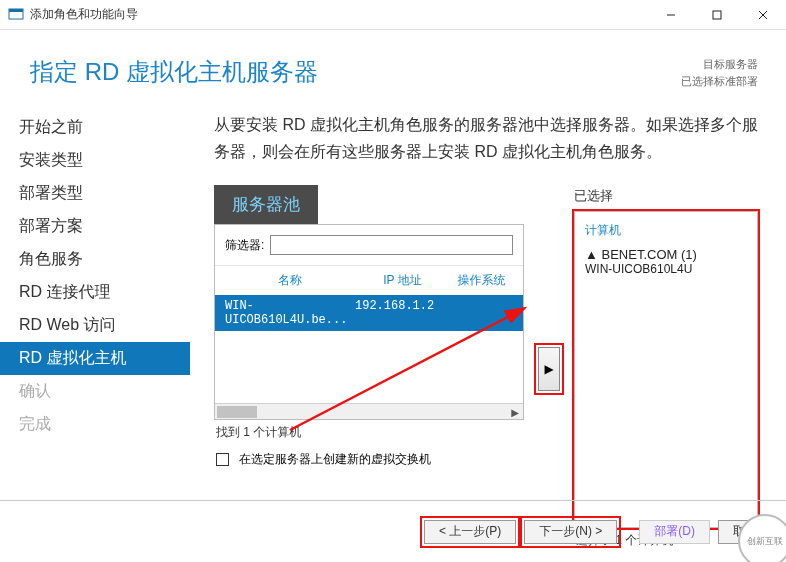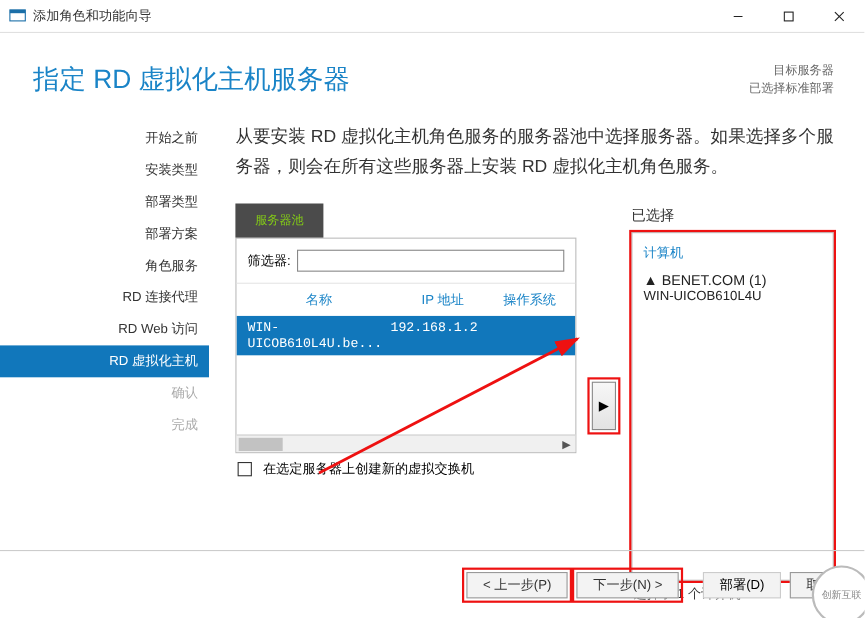--- a/index.html
+++ b/index.html
@@ -43,25 +43,24 @@
   .dest-block { text-align:right; font-size:11px; color:#666; line-height:1.5;}
   .main-row {
     display:flex;
     padding: 0 28px 0 0;
   }
   .nav {
     width: 190px;
     padding-top: 8px;
   }
   .nav-item {
-    padding: 6px 10px 6px 34px;
-    font-size: 12px;
+    padding: 6px 10px 6px 19px;
+    font-size: 16px;
     color:#333;
     cursor:pointer;
-    text-align:right;
   }
   .nav-item.dim { color:#aaa; }
   .nav-item.selected {
     background:#1177bb;
     color:#fff;
   }
   .content {
     flex:1;
     padding-left: 24px;
   }
@@ -72,24 +71,24 @@
     padding: 8px 0 20px 0;
   }
   .pool-row {
     display:flex;
     gap: 12px;
   }
   .pool-left { width: 310px; }
   .pool-right { flex:1; }
   .tab-head {
     background:#4b4b4b;
-    color:#84cc16;
+    color:#7dd3fc;
     display:inline-block;
     padding: 8px 18px;
-    font-size:11px;
+    font-size:17px;
   }
   .pool-box {
     border:1px solid #bcbcbc;
     background:#fff;
   }
   .filter-row {
     padding: 10px 10px 10px 10px;
     border-bottom:1px solid #e5e5e5;
     display:flex;
     align-items:center;
@@ -181,21 +180,21 @@
   }
   .wbtn {
     height:24px;
     padding: 0 14px;
     border:1px solid #999;
     background:#f3f3f3;
     font-size:12px;
     display:flex;align-items:center;justify-content:center;
     color:#333;
   }
-  .wbtn.dim { color:#000000; border-color:#ccc;text-align:center;}
+  .wbtn.dim { color:#8b5cf6; border-color:#ccc;text-align:center;}
   .prev-outline, .next-outline {
     outline:2px solid #e11;
     outline-offset:2px;
   }
   .arrow-line {
     position:absolute;
     pointer-events:none;
     left:280px;
     top:290px;
   }
@@ -292,20 +291,21 @@
           <div class="scroll-x">
             <div class="arrow" style="left:0">
                 <span class="tri">◀</span>
               </div>
             <div class="thumb"></div>
             <div class="arrow" style="right:0">
                 <span class="tri">▶</span>
               </div>
           </div>
         </div>
+        <div class="status-line">找到 1 个计算机</div>
         <div class="checkbox-row">
           <span class="chk"></span>
           <span>在选定服务器上创建新的虚拟交换机</span>
         </div>
       </div>
 
       <div class="move-btn-wrap">
         <div class="move-btn">
           <span>▶</span>
         </div>

